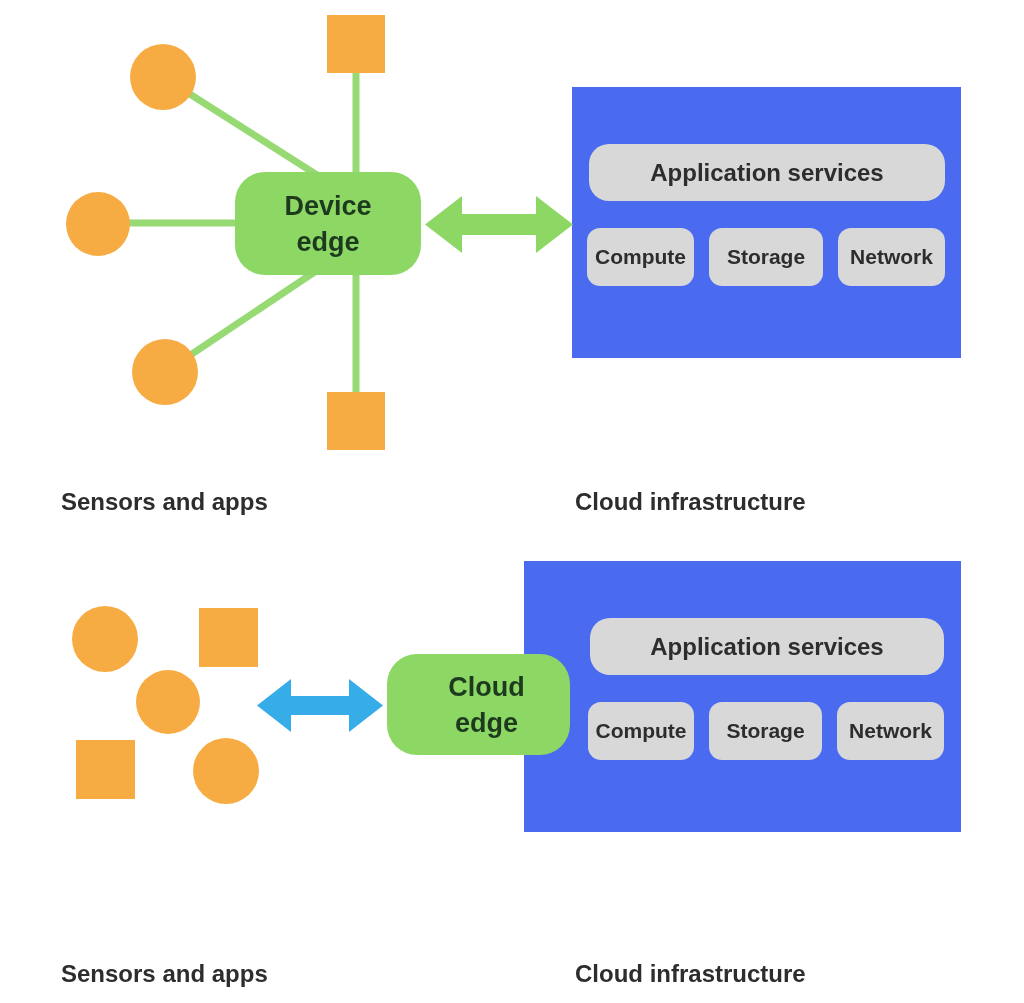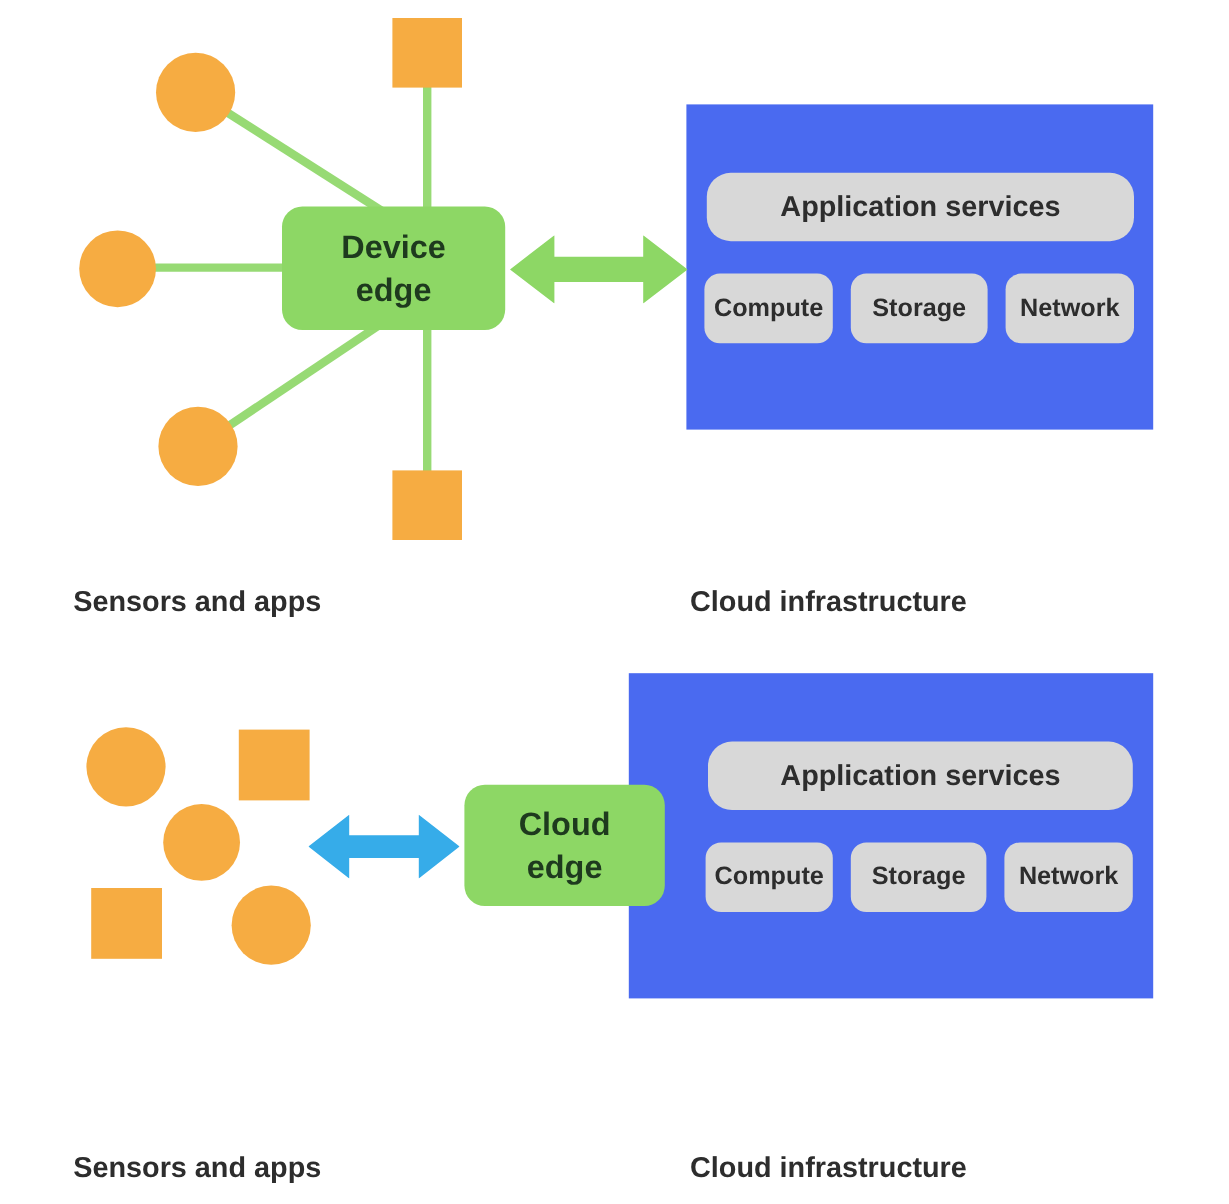--- a/index.html
+++ b/index.html
@@ -12,21 +12,21 @@
     --dark-green-text:#1E3A1E;
     --dark-text:#2D2D2D;
   }
   html,body{margin:0;padding:0;}
   body{font-family:"Liberation Sans", sans-serif;background:#fff;}
   .canvas{position:relative;width:1024px;height:1003px;background:#fff;overflow:hidden;}
   svg.lines{position:absolute;left:0;top:0;width:1024px;height:1003px;pointer-events:none;}
   .circle{position:absolute;background:var(--orange);border-radius:50%;}
   .square{position:absolute;background:var(--orange);}
   .edge-node{
-    position:absolute;background:var(--green);border-radius:17px;
+    position:absolute;background:var(--green);border-radius:30px;
     display:flex;flex-direction:column;align-items:center;justify-content:center;
     color:var(--dark-green-text);font-weight:700;font-size:27px;line-height:36px;
     text-align:center;z-index:2;
   }
   .cloud-box{position:absolute;background:var(--blue-box);z-index:1;}
   .gray-pill{
     position:absolute;background:var(--gray-box);border-radius:13px;
     display:flex;align-items:center;justify-content:center;
     color:var(--dark-text);font-weight:700;
   }
@@ -87,21 +87,21 @@
   <div class="circle" style="left:72px;top:606px;width:66px;height:66px;"></div>
   <div class="square" style="left:199px;top:608px;width:59px;height:59px;"></div>
   <div class="circle" style="left:136px;top:670px;width:64px;height:64px;"></div>
   <div class="square" style="left:76px;top:740px;width:59px;height:59px;"></div>
   <div class="circle" style="left:193px;top:738px;width:66px;height:66px;"></div>
 
   <svg class="arrow-svg" style="left:257px;top:679px;" width="126" height="53" viewBox="0 0 126 53">
     <polygon points="0,26.5 34,0 34,17 92,17 92,0 126,26.5 92,53 92,36 34,36 34,53" fill="var(--blue-arrow)"></polygon>
   </svg>
 
-  <div class="edge-node" style="left:387px;top:654px;width:167px;height:101px;">
+  <div class="edge-node" style="left:387px;top:654px;width:167px;height:101px;padding-left:16px;">
     <span>Cloud</span>
     <span>edge</span>
   </div>
 
   <div class="cloud-box" style="left:524px;top:561px;width:437px;height:271px;">
     <div class="gray-pill app-bar" style="left:66px;top:57px;width:354px;height:57px;">
       <span>Application services</span>
     </div>
     <div class="gray-pill res" style="left:64px;top:141px;width:106px;height:58px;">
       <span>Compute</span>

